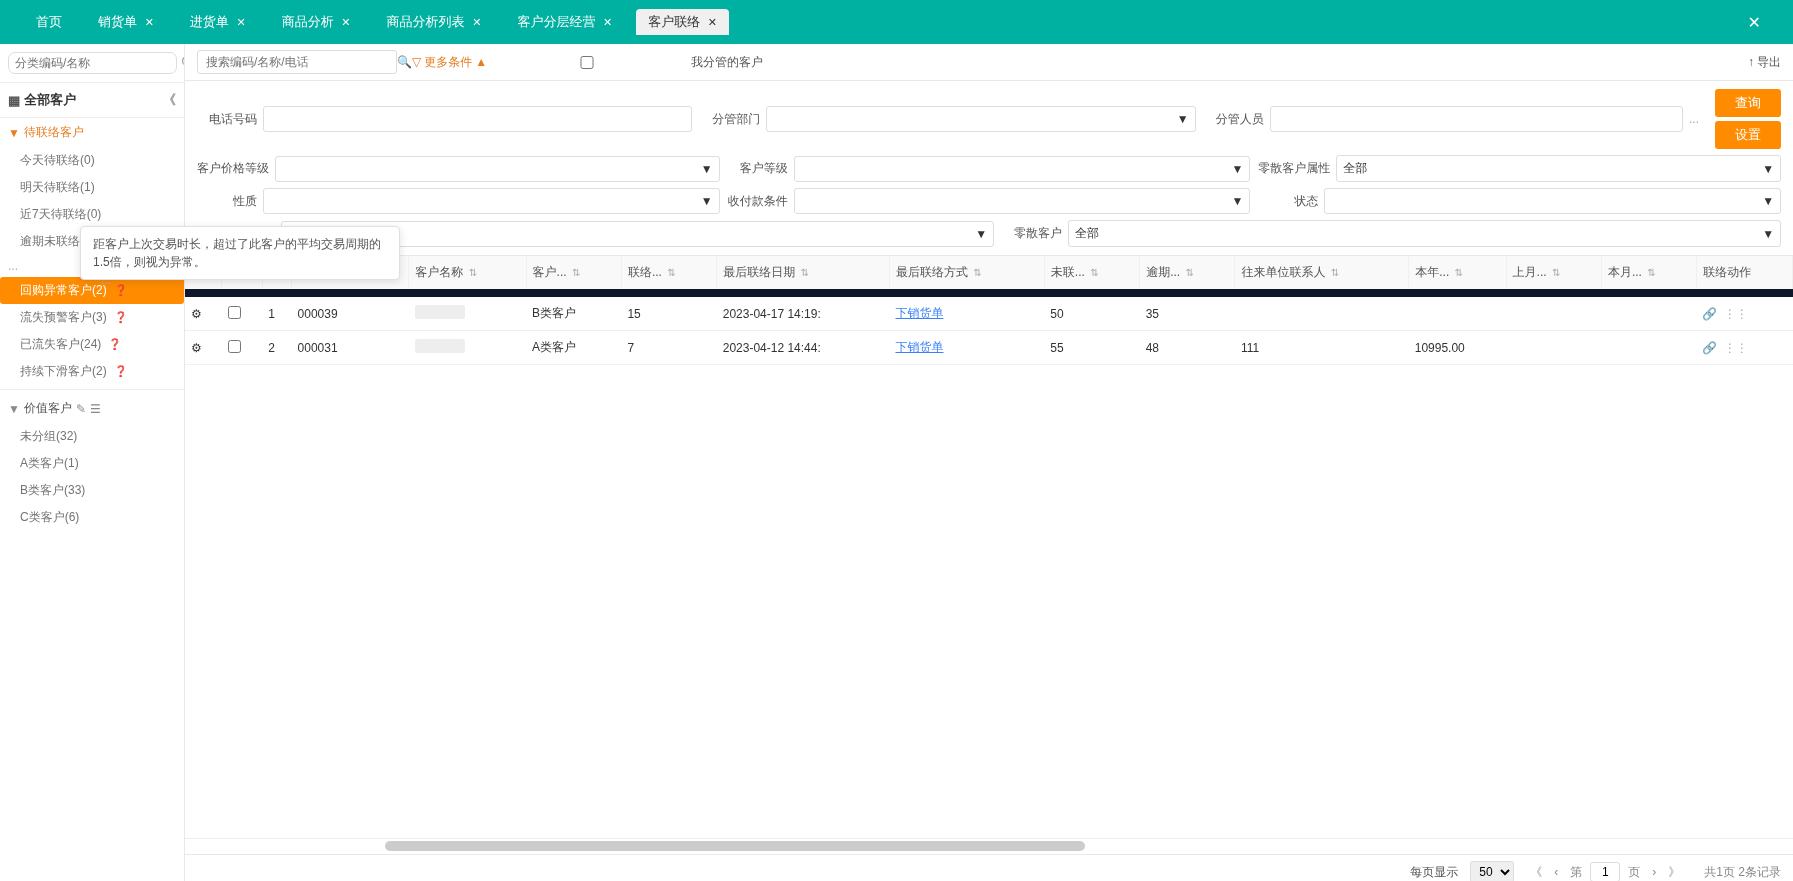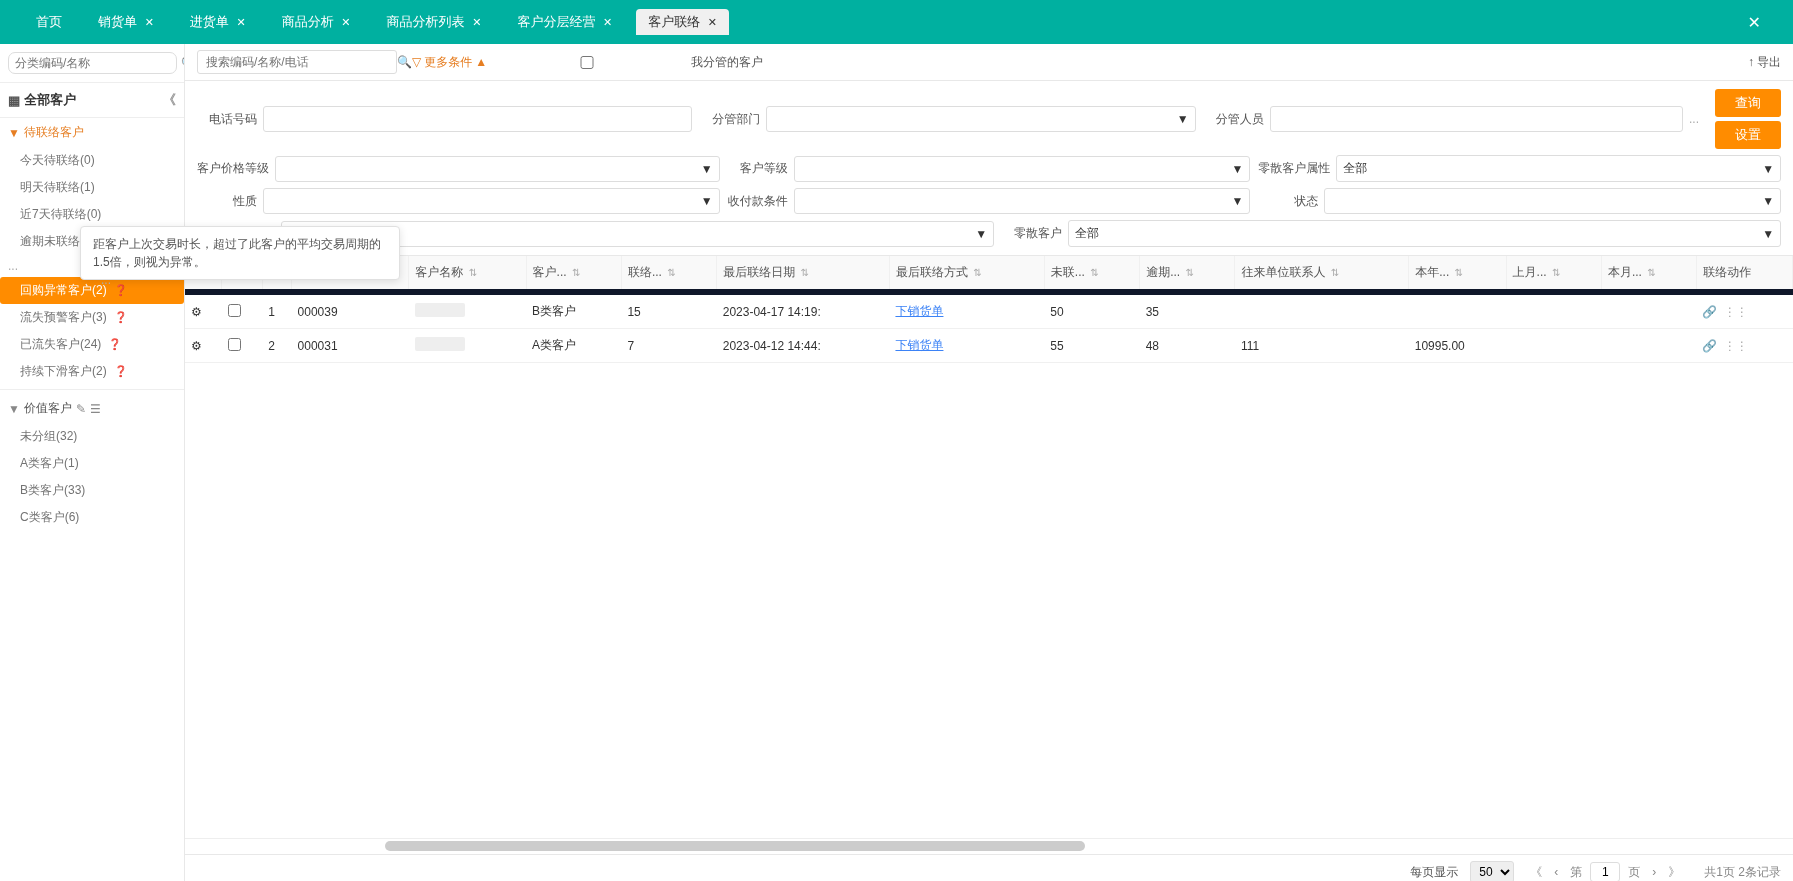--- a/index.html
+++ b/index.html
@@ -284,21 +284,21 @@
       overflow: auto;
       position: relative;
     }
     .data-table {
       width: 100%;
       border-collapse: collapse;
       font-size: 12px;
     }
     .data-table thead tr {
       background: #f9f9f9;
-      border-bottom: 6px solid #0f172a;
+      border-bottom: 8px solid #0f172a;
     }
     .data-table thead th {
       padding: 8px 6px;
       text-align: left;
       font-weight: normal;
       color: #555;
       white-space: nowrap;
       border-right: 1px solid #f0f0f0;
       cursor: pointer;
       user-select: none;

